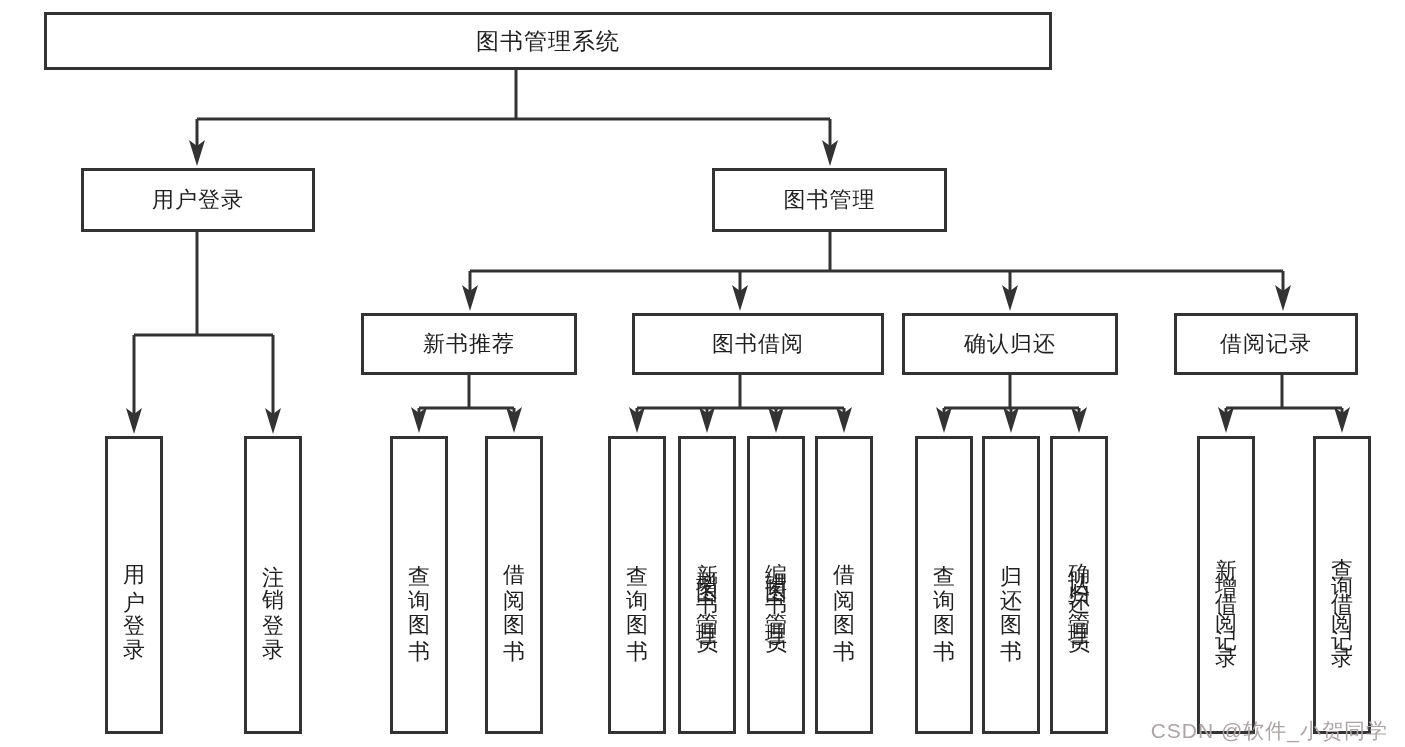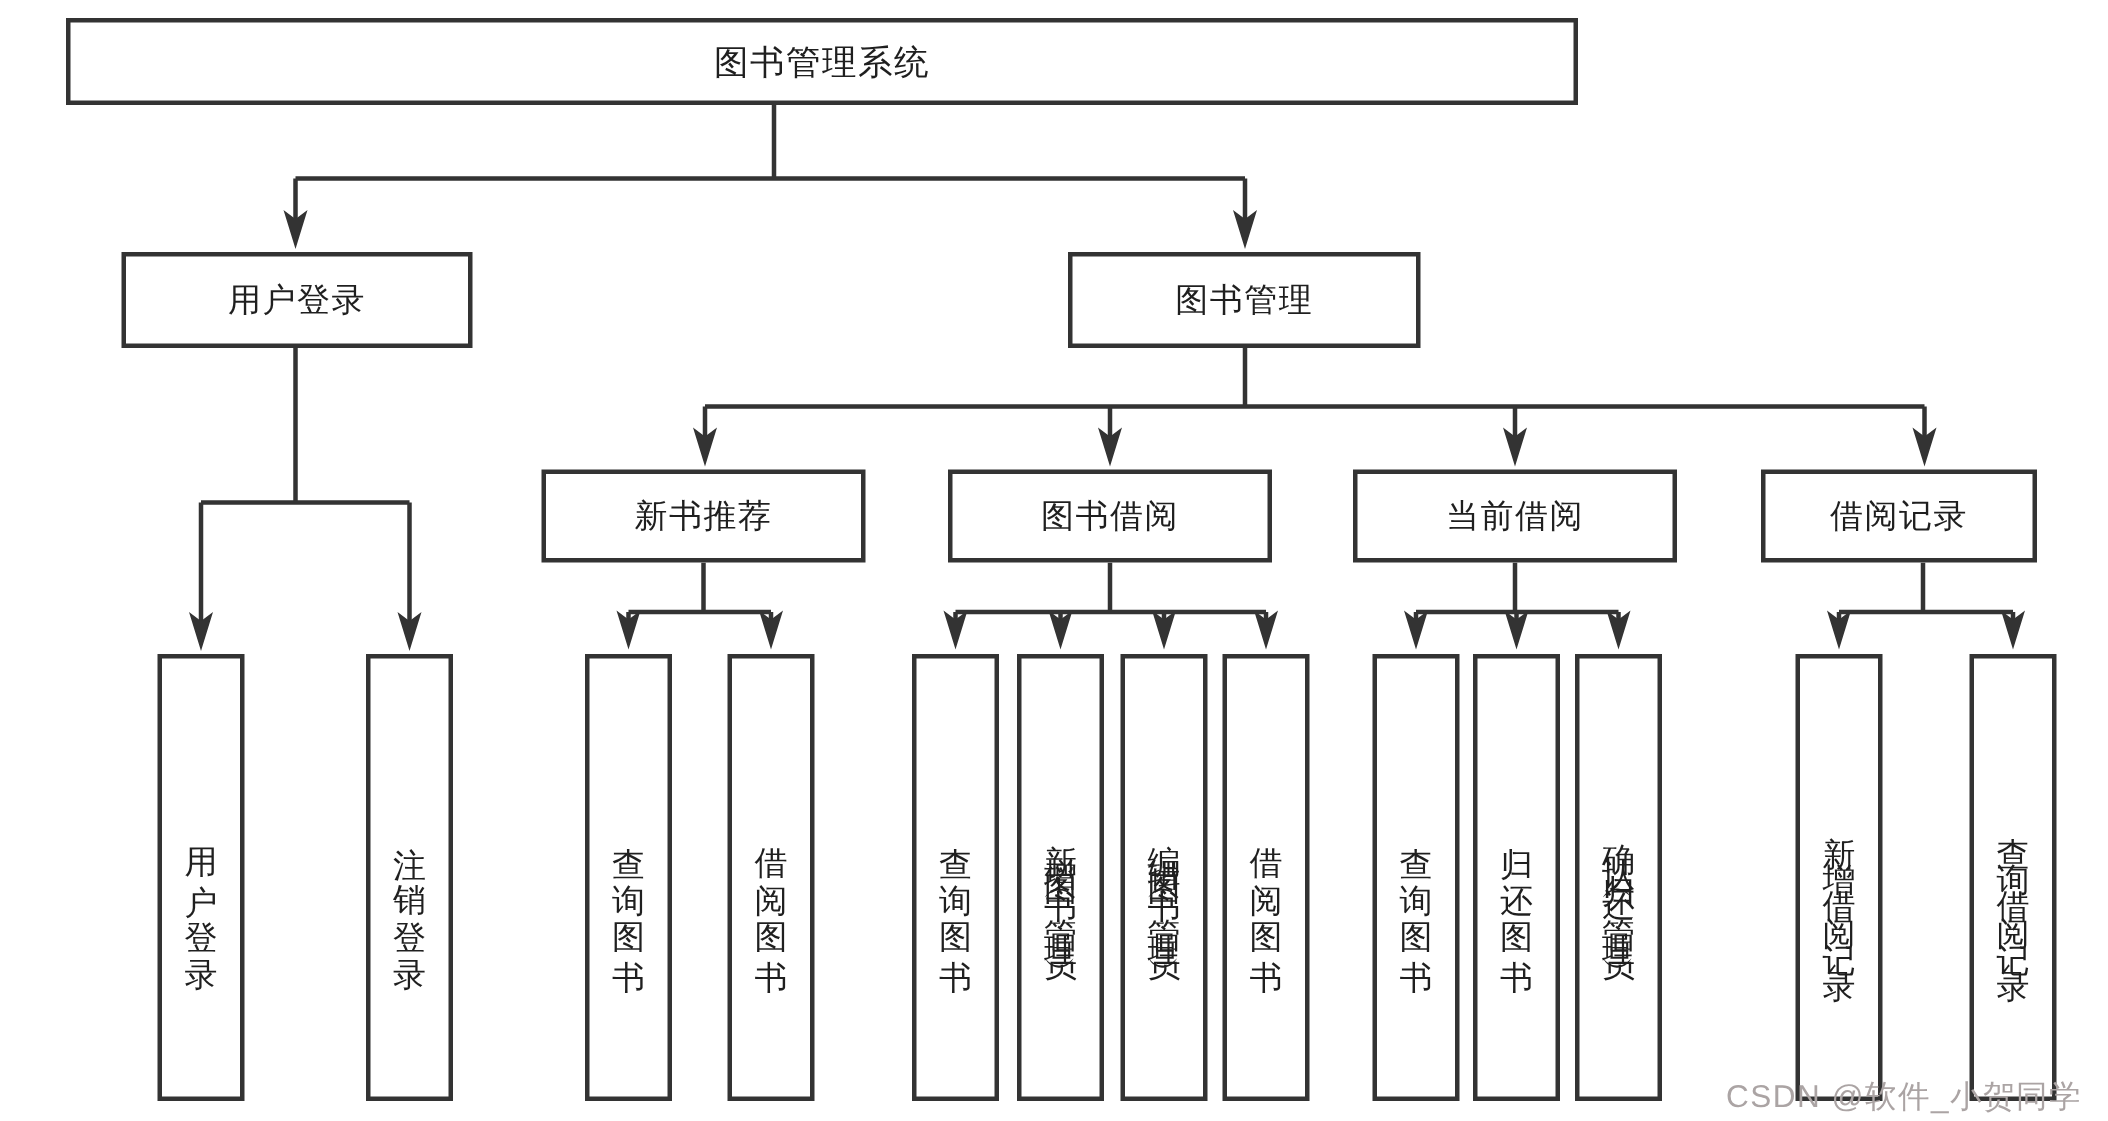--- a/index.html
+++ b/index.html
@@ -106,25 +106,25 @@
   <div class="node" style="left:81px; top:168px; width:234px; height:64px;">
     <span>用户登录</span>
   </div>
   <div class="node" style="left:712px; top:168px; width:235px; height:64px;align-items:center;">
     <span>图书管理</span>
   </div>
 
   <div class="node" style="left:361px; top:313px; width:216px; height:62px;align-items:center;">
     <span>新书推荐</span>
   </div>
-  <div class="node" style="left:632px; top:313px; width:216px; height:62px;">
+  <div class="node" style="left:632px; top:313px; width:252px; height:62px;">
     <span>图书借阅</span>
   </div>
   <div class="node" style="left:902px; top:313px; width:216px; height:62px;">
-    <span>当前借阅</span>
+    <span>确认归还</span>
   </div>
   <div class="node" style="left:1174px; top:313px; width:184px; height:62px;">
     <span>借阅记录</span>
   </div>
 
   <div class="leaf sp-wide" style="left:105px;">
     <span class="vtext">用户登录</span>
   </div>
   <div class="leaf sp-wide" style="left:244px;">
     <span class="vtext">注销登录</span>

